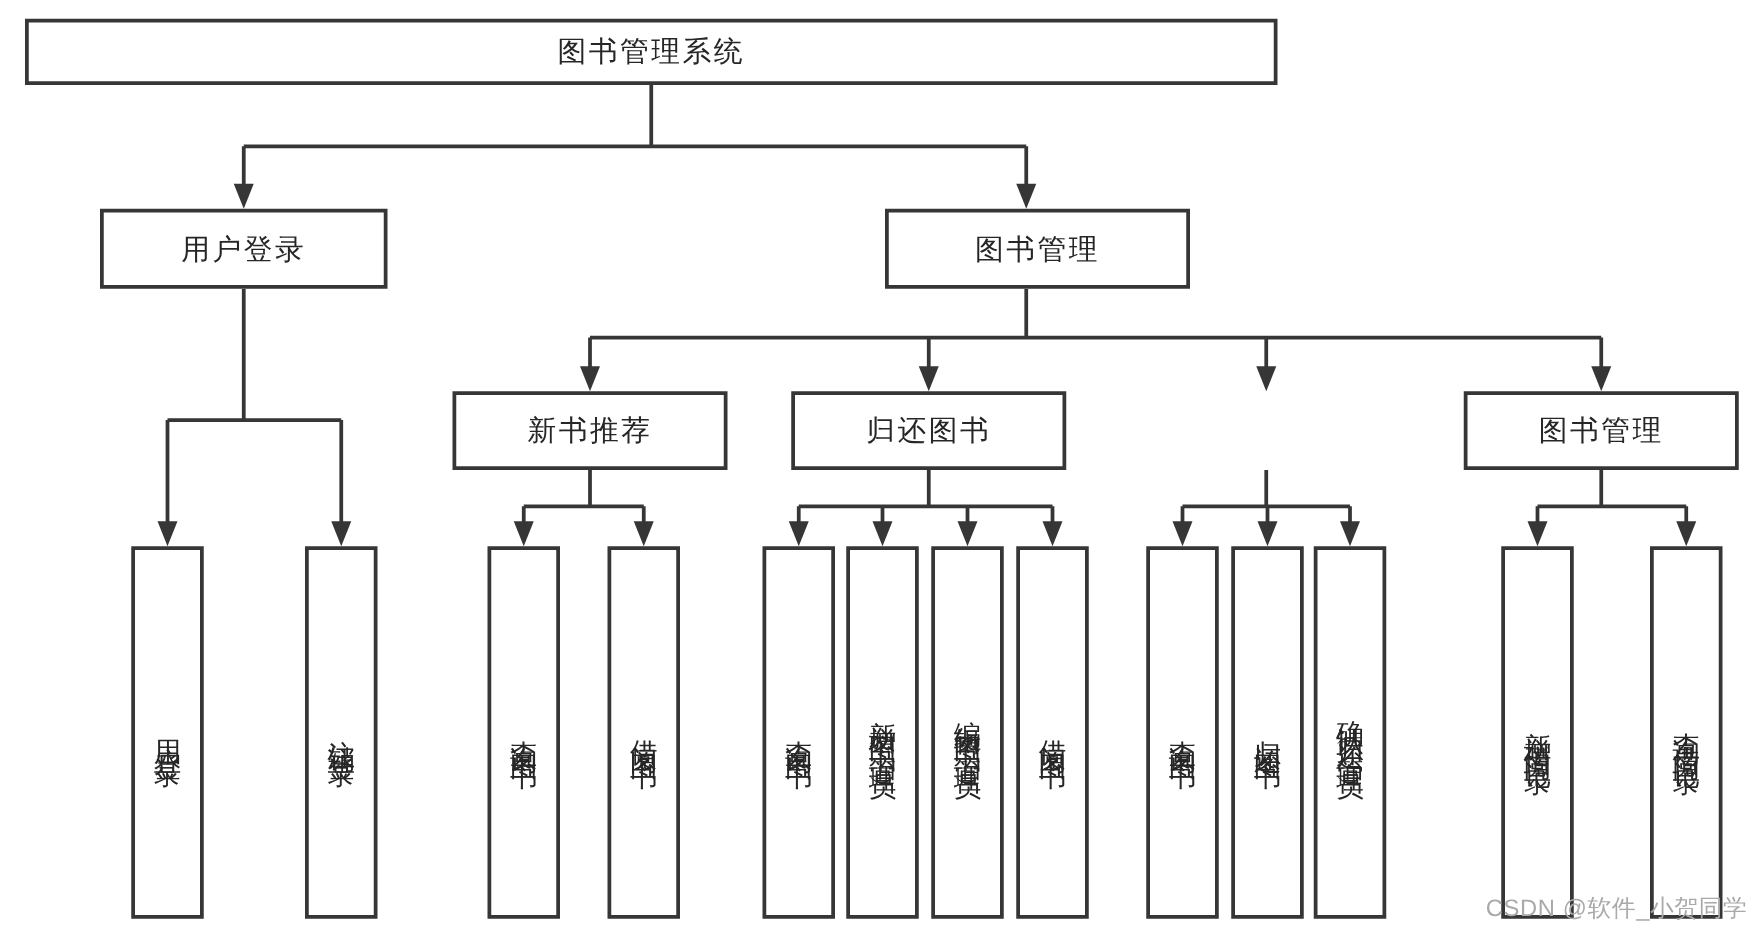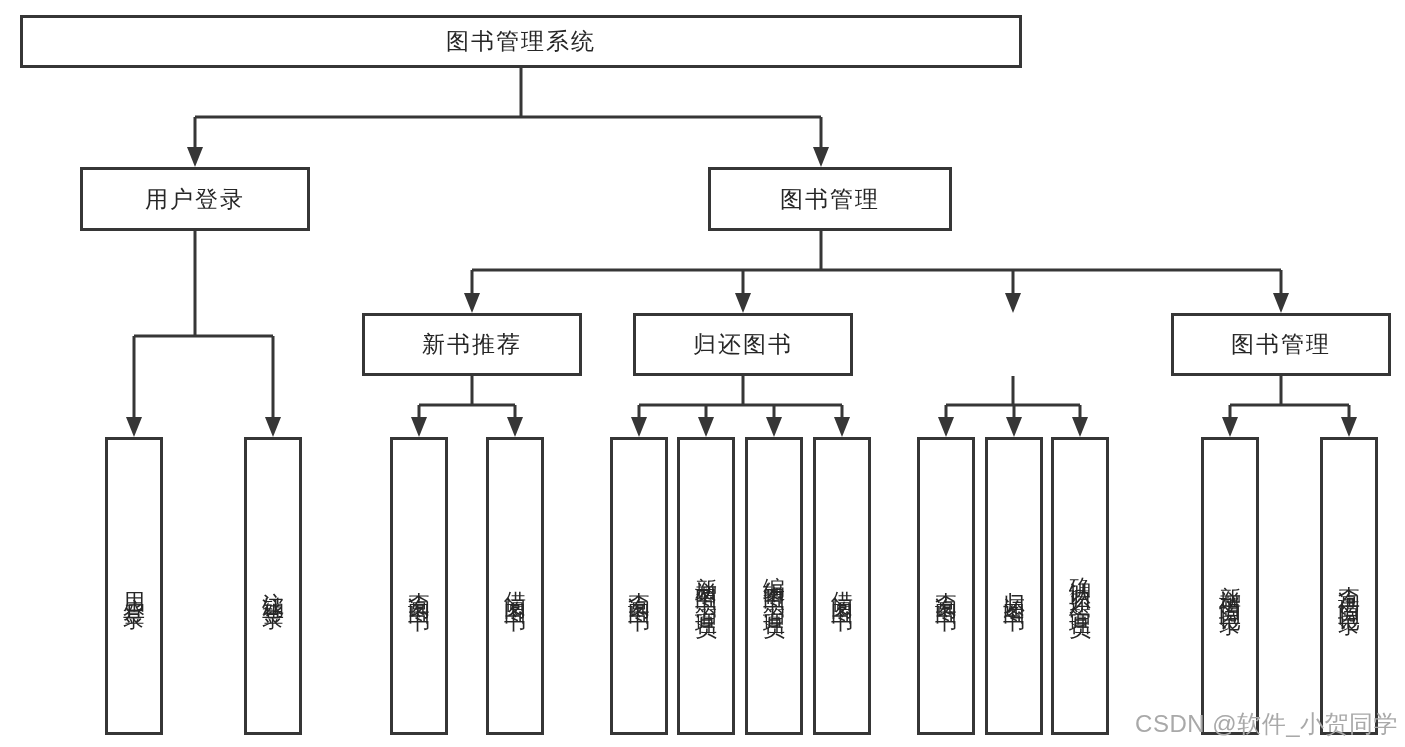--- a/index.html
+++ b/index.html
@@ -55,21 +55,21 @@
     height: 298px;
     writing-mode: vertical-rl;
     text-orientation: mixed;
     font-size: 22px;
     letter-spacing: 6px;
   }
   .watermark {
     position: absolute;
     right: 7px;
     bottom: 7px;
-    font-size: 24px;
+    font-size: 19px;
     letter-spacing: 0.5px;
     color: var(--wm, #a9a9a9);
   }
 </style>
 </head>
 <body>
 
 <div class="stage" style="--line: #363636; --ink: #262626; --wm: #a9a9a9; --bg: #ffffff;">
 
   <svg class="wires" viewBox="0 0 1405 747" xmlns="http://www.w3.org/2000/svg">

